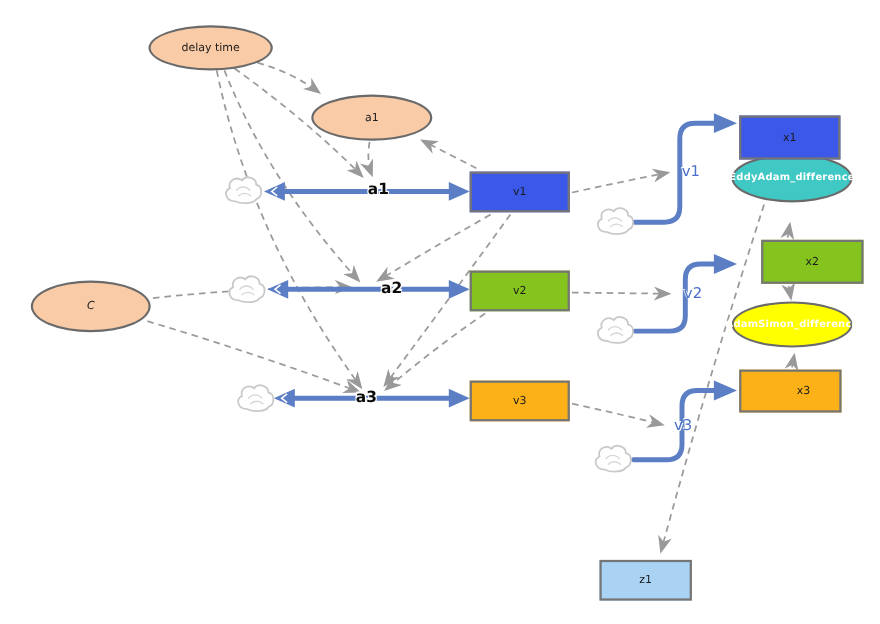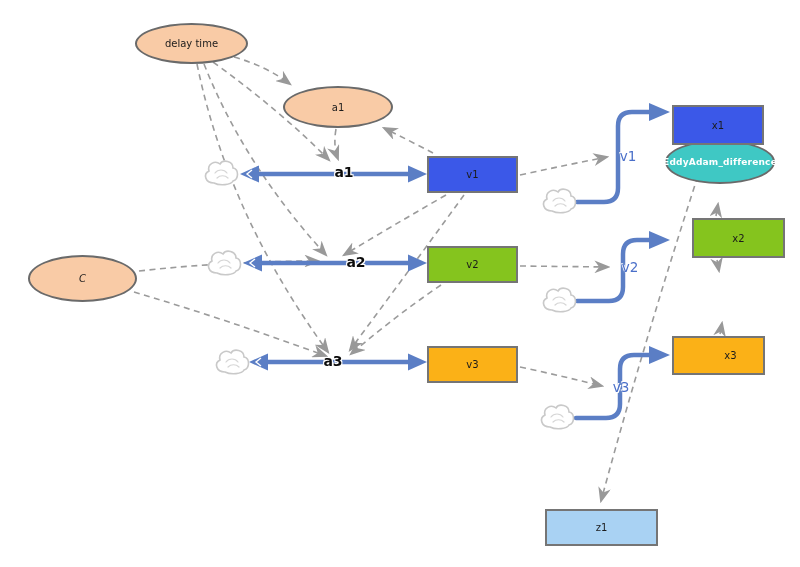--- a/index.html
+++ b/index.html
@@ -132,40 +132,43 @@
   </div>
   <div class="node ellipse peach" style="left:283px;top:86px;width:110px;height:42px;">
     <span>a1</span>
   </div>
   <div class="node ellipse peach" style="left:28px;top:255px;width:109px;height:47px;font-style:italic;">
     <span>C</span>
   </div>
   <div class="node ellipse teal tiny-white" style="left:665px;top:140px;width:110px;height:44px;">
     <span>EddyAdam_difference</span>
   </div>
+  <div class="node ellipse yellow tiny-white" style="left:665px;top:274px;width:110px;height:42px;">
+    <span>AdamSimon_difference</span>
+  </div>
 
   <div class="node stock blue" style="left:427px;top:156px;width:91px;height:37px;">
     <span>v1</span>
   </div>
   <div class="node stock green" style="left:427px;top:246px;width:91px;height:37px;">
     <span>v2</span>
   </div>
   <div class="node stock amber" style="left:427px;top:346px;width:91px;height:37px;">
     <span>v3</span>
   </div>
   <div class="node stock blue" style="left:672px;top:105px;width:92px;height:40px;">
     <span>x1</span>
   </div>
   <div class="node stock green" style="left:672px;top:218px;width:93px;height:40px;margin-left:20px;">
     <span>x2</span>
   </div>
   <div class="node stock amber" style="left:672px;top:336px;width:93px;height:39px;padding-left:24px;">
     <span>x3</span>
   </div>
-  <div class="node stock lightblue" style="left:545px;top:509px;width:113px;height:37px;">
+  <div class="node stock lightblue" style="left:545px;top:509px;width:84px;height:37px;">
     <span>z1</span>
   </div>
 
   <div class="flow-label" style="left:344px;top:172px;">a1</div>
   <div class="flow-label" style="left:356px;top:262px;">a2</div>
   <div class="flow-label" style="left:333px;top:361px;">a3</div>
   <div class="pipe-label" style="left:628px;top:156px;">v1</div>
   <div class="pipe-label" style="left:630px;top:267px;">v2</div>
   <div class="pipe-label" style="left:621px;top:387px;">v3</div>
 

